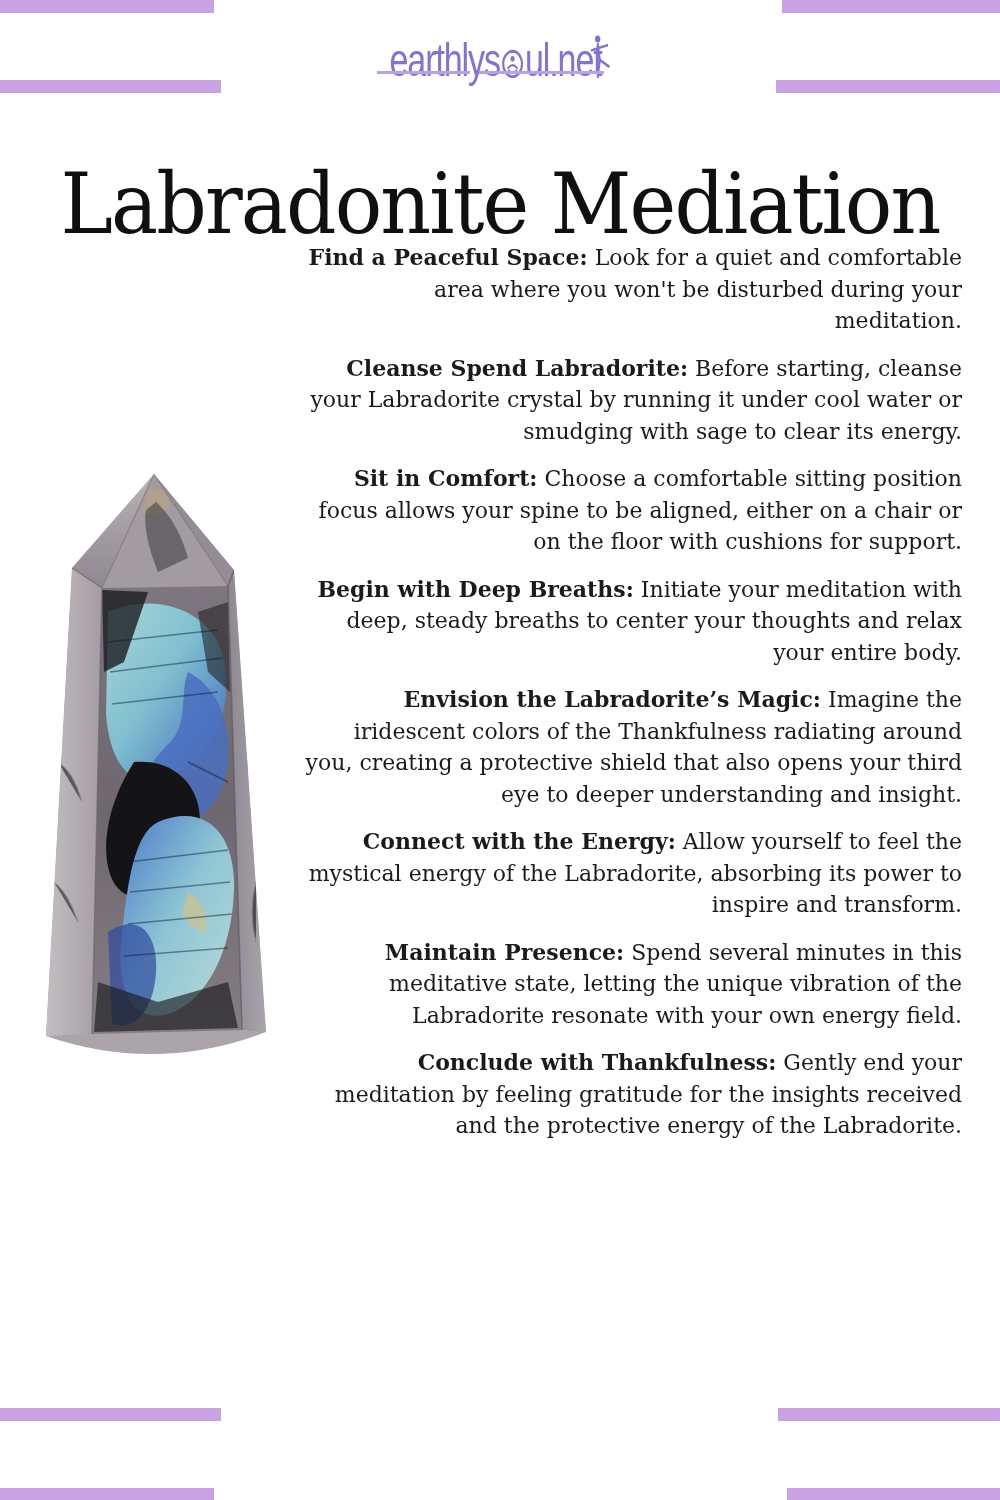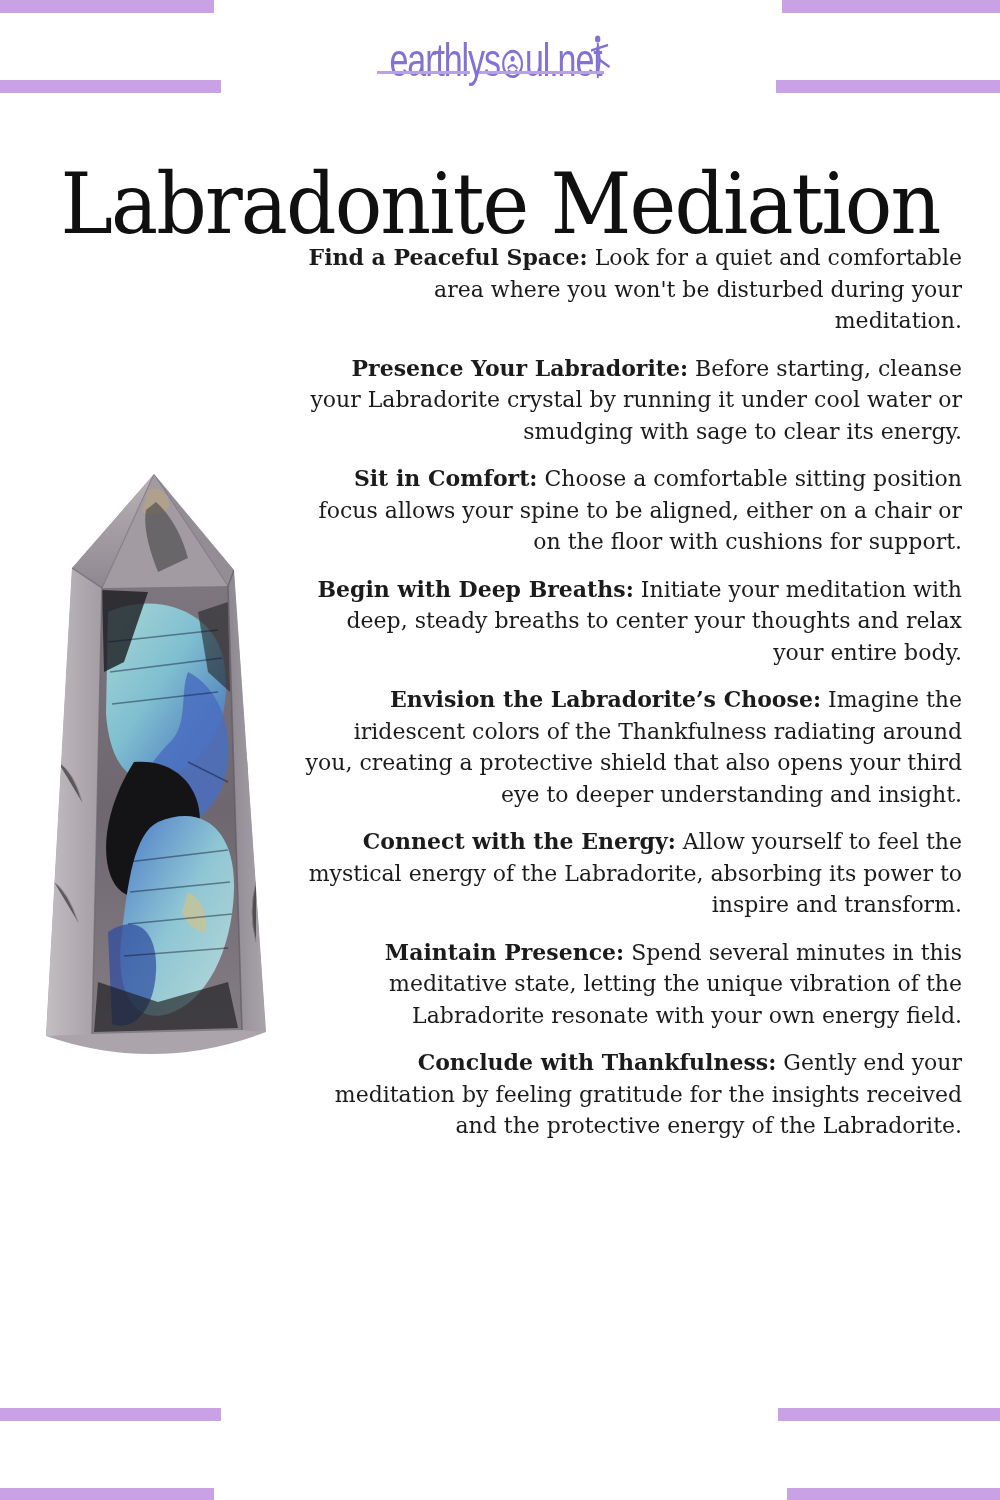--- a/index.html
+++ b/index.html
@@ -177,28 +177,28 @@
         <path d="M214,260 Q206,290 212,320"></path>
           <path d="M218,420 Q210,450 218,480"></path>
       </g>
     </g>
   </svg>
 </div>
 
 <div class="steps">
   <p class="step"><span class="step-label">Find a Peaceful Space:</span><span class="step-text"> Look for a quiet and comfortable area where you won't be disturbed during your meditation.</span></p>
 
-  <p class="step"><span class="step-label">Presence Your Labradorite:</span><span class="step-text"> Before starting, cleanse your Labradorite crystal by running it under cool water or smudging with sage to clear its energy.</span></p>
+  <p class="step"><span class="step-label">Cleanse Spend Labradorite:</span><span class="step-text"> Before starting, cleanse your Labradorite crystal by running it under cool water or smudging with sage to clear its energy.</span></p>
 
   <p class="step"><span class="step-label">Sit in Comfort:</span><span class="step-text"> Choose a comfortable sitting position focus allows your spine to be aligned, either on a chair or on the floor with cushions for support.</span></p>
 
 
   <p class="step"><span class="step-label">Begin with Deep Breaths:</span><span class="step-text"> Initiate your meditation with deep, steady breaths to center your thoughts and relax your entire body.</span></p>
 
 
-  <p class="step"><span class="step-label">Envision the Labradorite’s Choose:</span><span class="step-text"> Imagine the iridescent colors of the Thankfulness radiating around you, creating a protective shield that also opens your third eye to deeper understanding and insight.</span></p>
+  <p class="step"><span class="step-label">Envision the Labradorite’s Magic:</span><span class="step-text"> Imagine the iridescent colors of the Thankfulness radiating around you, creating a protective shield that also opens your third eye to deeper understanding and insight.</span></p>
 
   <p class="step"><span class="step-label">Connect with the Energy:</span><span class="step-text"> Allow yourself to feel the mystical energy of the Labradorite, absorbing its power to inspire and transform.</span></p>
 
   <p class="step"><span class="step-label">Maintain Presence:</span><span class="step-text"> Spend several minutes in this meditative state, letting the unique vibration of the Labradorite resonate with your own energy field.</span></p>
 
   <p class="step"><span class="step-label">Conclude with Thankfulness:</span><span class="step-text"> Gently end your meditation by feeling gratitude for the insights received and the protective energy of the Labradorite.</span></p>
 </div>
 
 </body></html>

